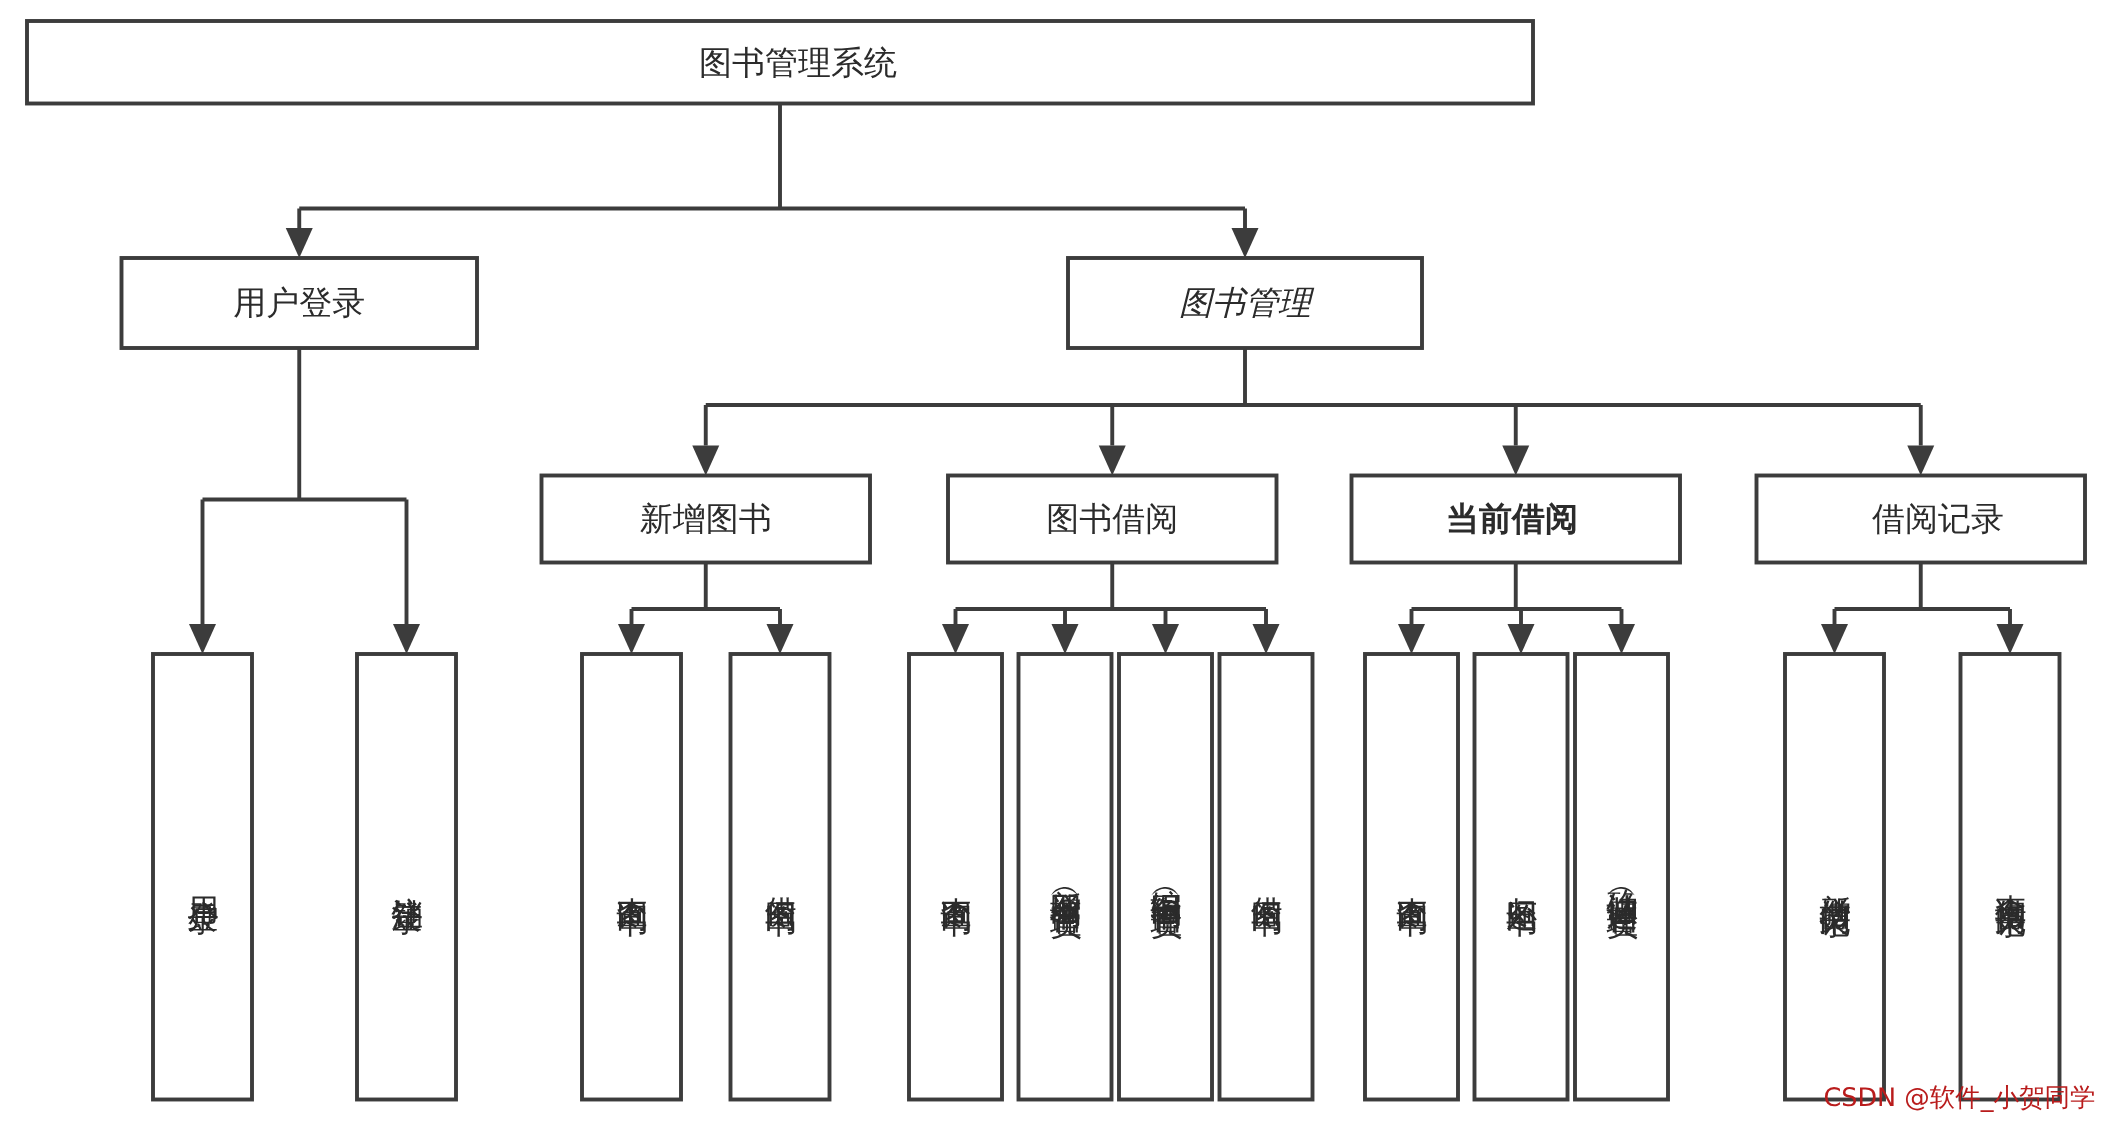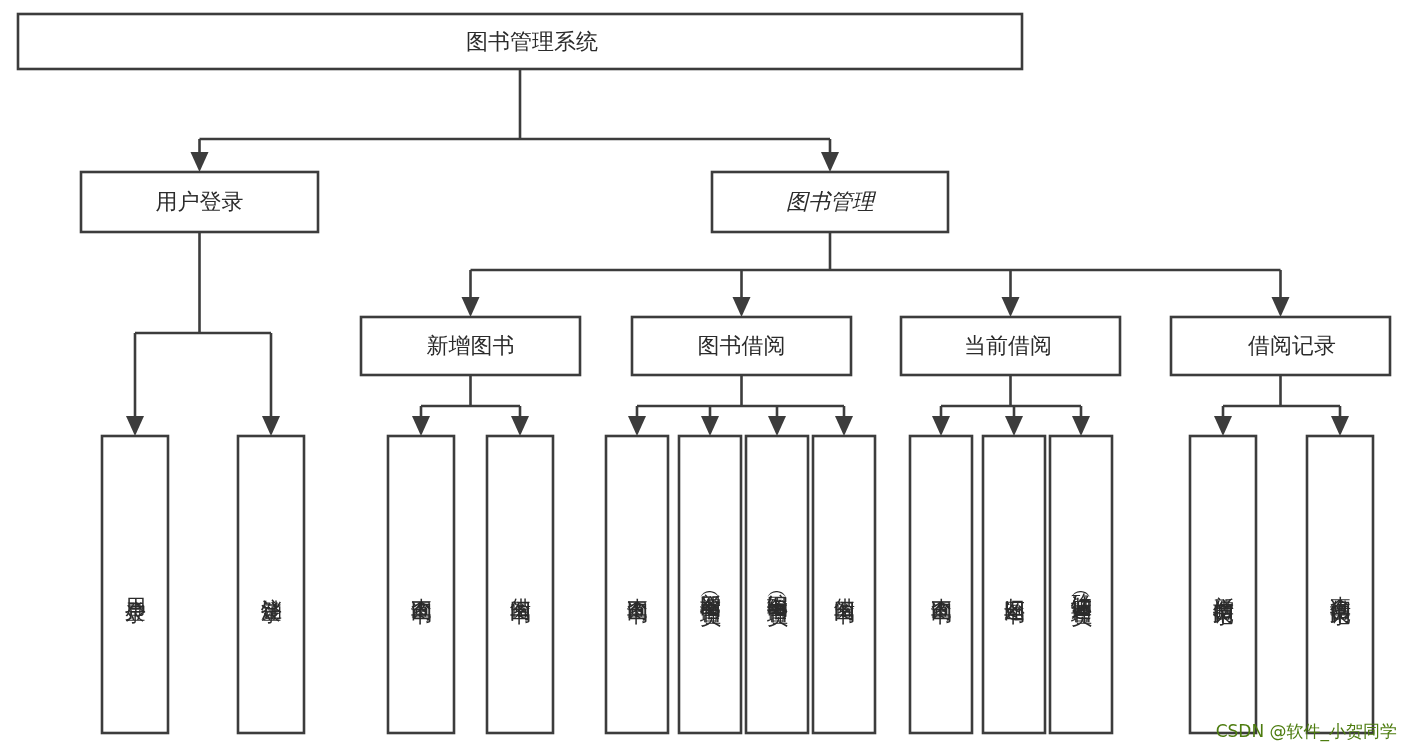--- a/index.html
+++ b/index.html
@@ -67,21 +67,21 @@
     font-size: 22px;
     color: #2b2b2b;
     white-space: nowrap;
     font-family: "DejaVu Sans", "Liberation Sans", sans-serif;
   }
   .watermark {
     position: absolute;
     right: 8px;
     bottom: 4px;
     font-size: 17px;
-    color: #4d7c0f;
+    color: #b91c1c;
     font-family: "DejaVu Sans", "Liberation Sans", sans-serif;
     white-space: nowrap;
     pointer-events: none;
   }
 </style>
 </head>
 <body>
 
 <div id="diagram-root">
 
@@ -173,21 +173,21 @@
       </div>
       <div class="hlabel-wrap" style="left: 712px; top: 172px; width: 236px; height: 60px; font-style: italic;">
         <span class="hlabel-text">图书管理</span>
       </div>
       <div class="hlabel-wrap" style="left: 361px; top: 317px; width: 219px; height: 58px;">
         <span class="hlabel-text">新增图书</span>
       </div>
       <div class="hlabel-wrap" style="left: 632px; top: 317px; width: 219px; height: 58px;">
         <span class="hlabel-text">图书借阅</span>
       </div>
-      <div class="hlabel-wrap" style="left: 901px; top: 317px; width: 214px; height: 58px;">
+      <div class="hlabel-wrap" style="left: 901px; top: 317px; width: 214px; height: 58px; font-weight: bold;">
         <span class="hlabel-text">当前借阅</span>
       </div>
       <div class="hlabel-wrap" style="left: 1171px; top: 317px; width: 242px; height: 58px;">
         <span class="hlabel-text">借阅记录</span>
       </div>
       <div class="vlabel-wrap" style="left: 102px; top: 436px; width: 66px; height: 297px;">
         <span class="vlabel-text">用户登录</span>
       </div>
       <div class="vlabel-wrap" style="left: 238px; top: 436px; width: 66px; height: 297px;">
         <span class="vlabel-text">注销登录</span>

